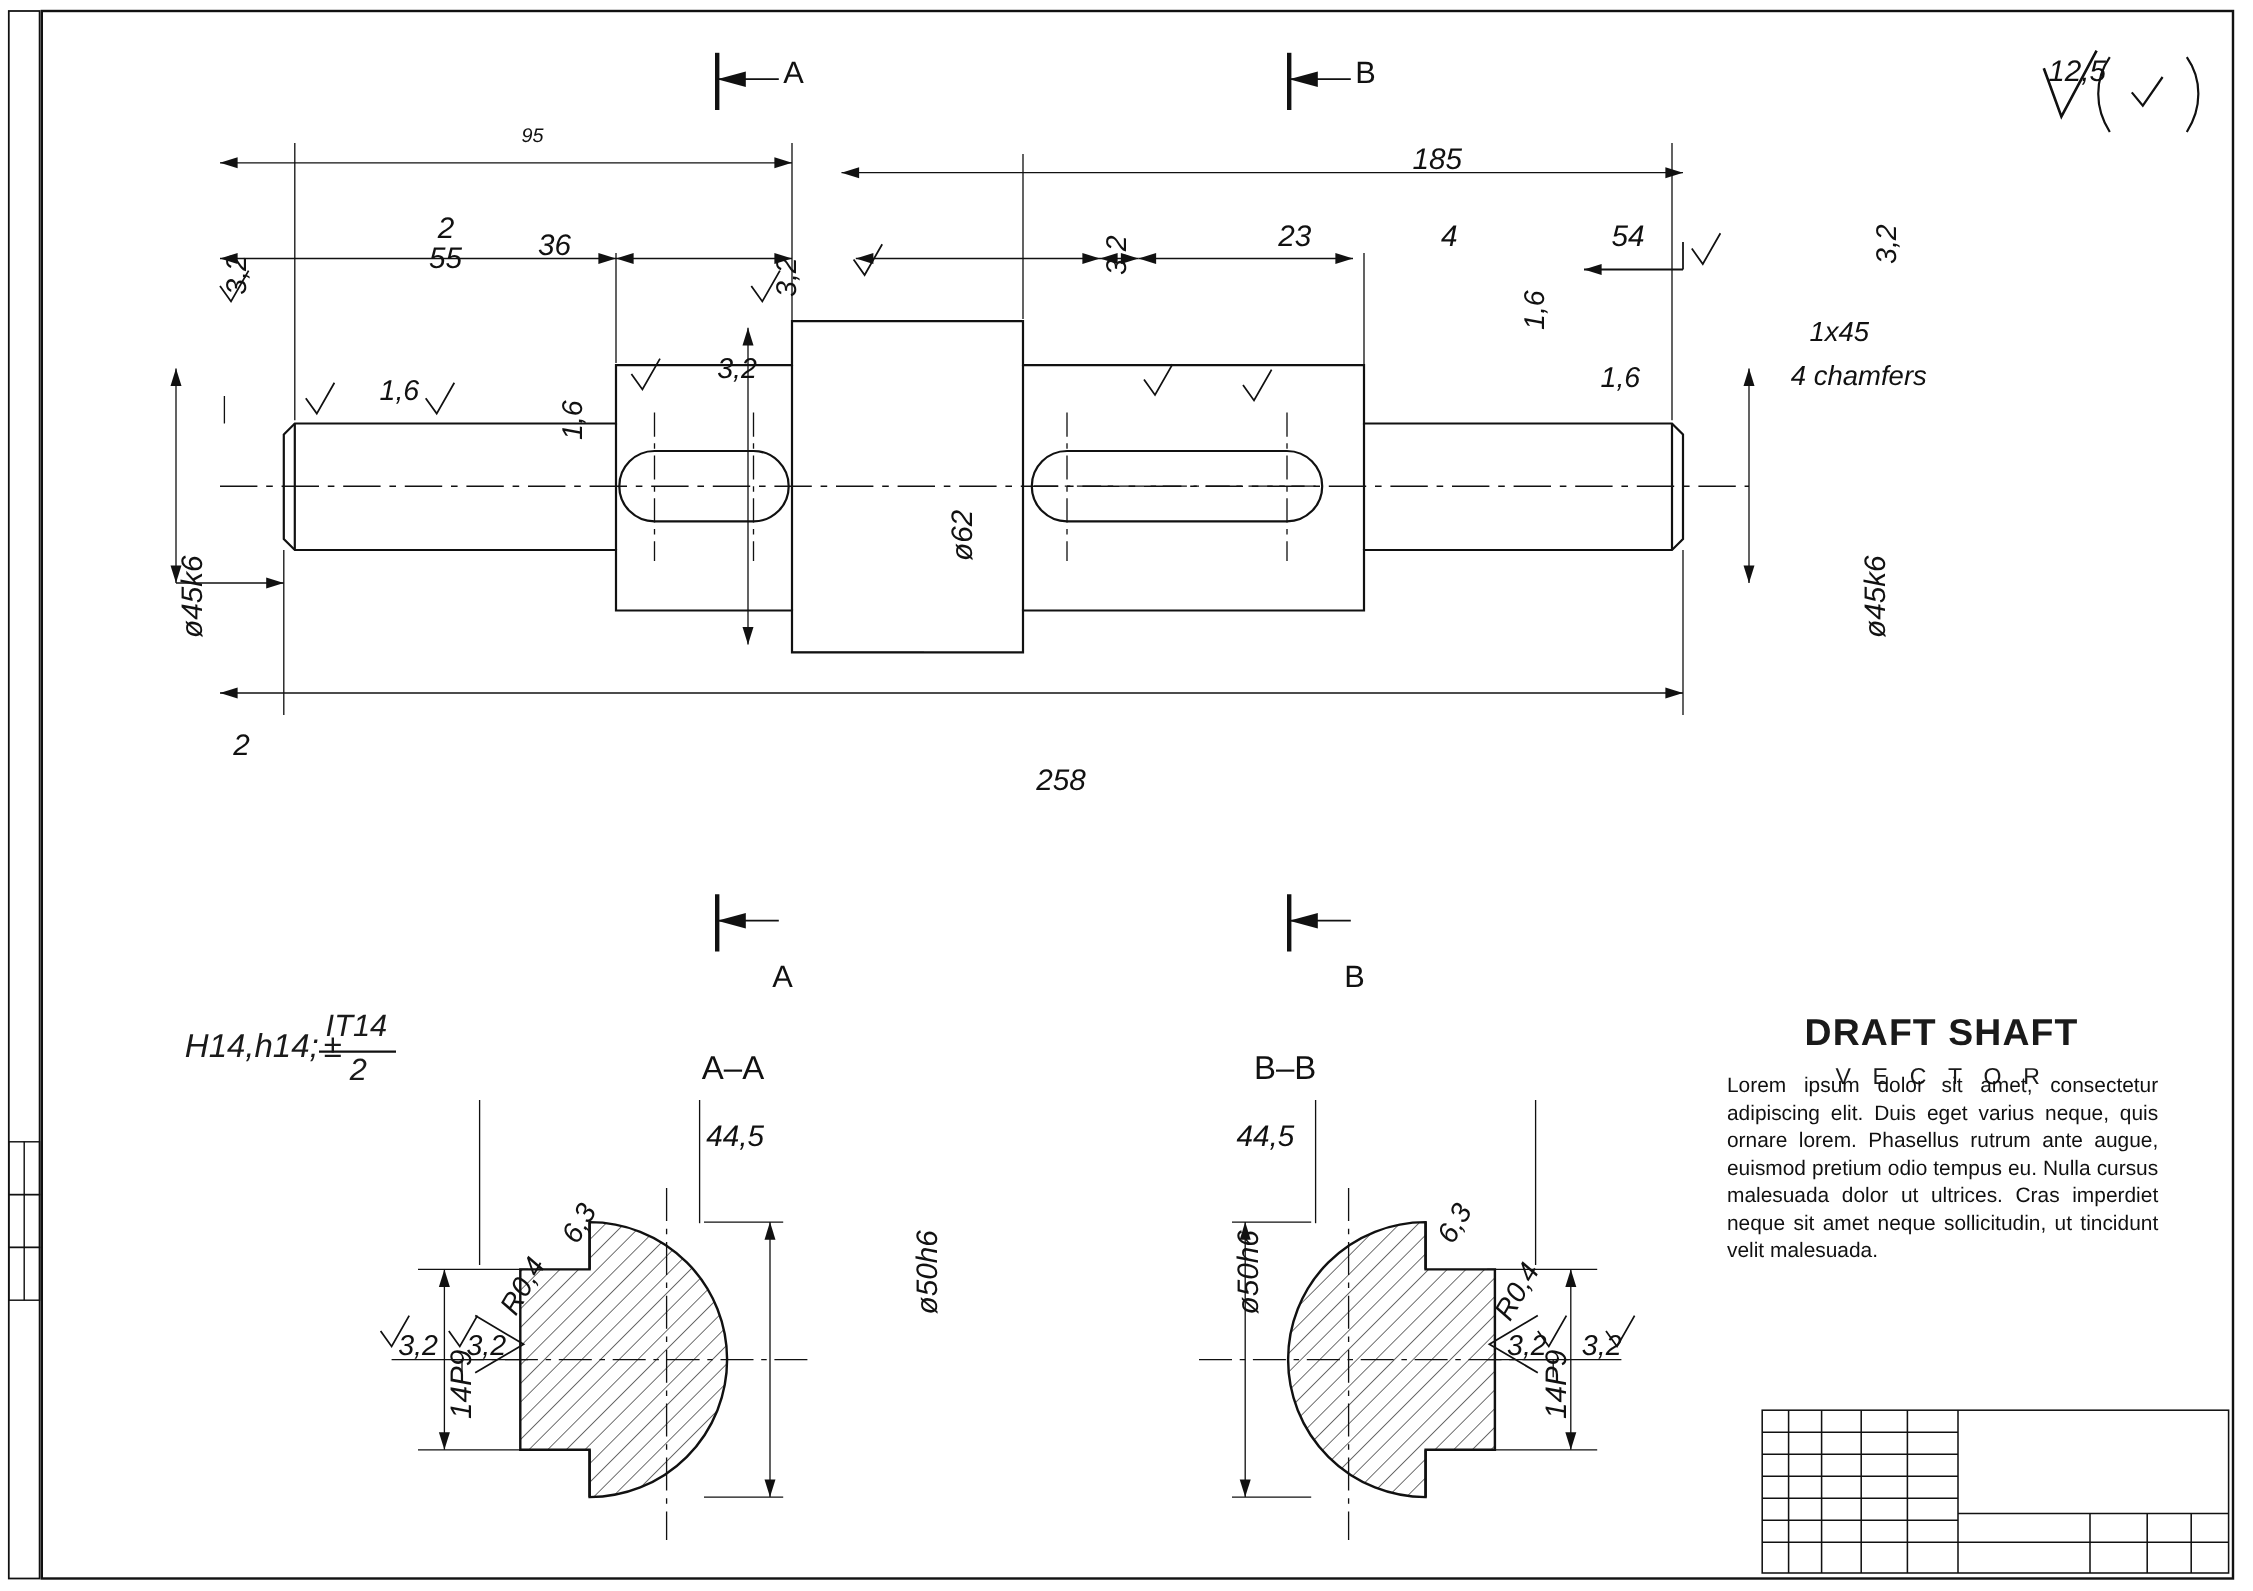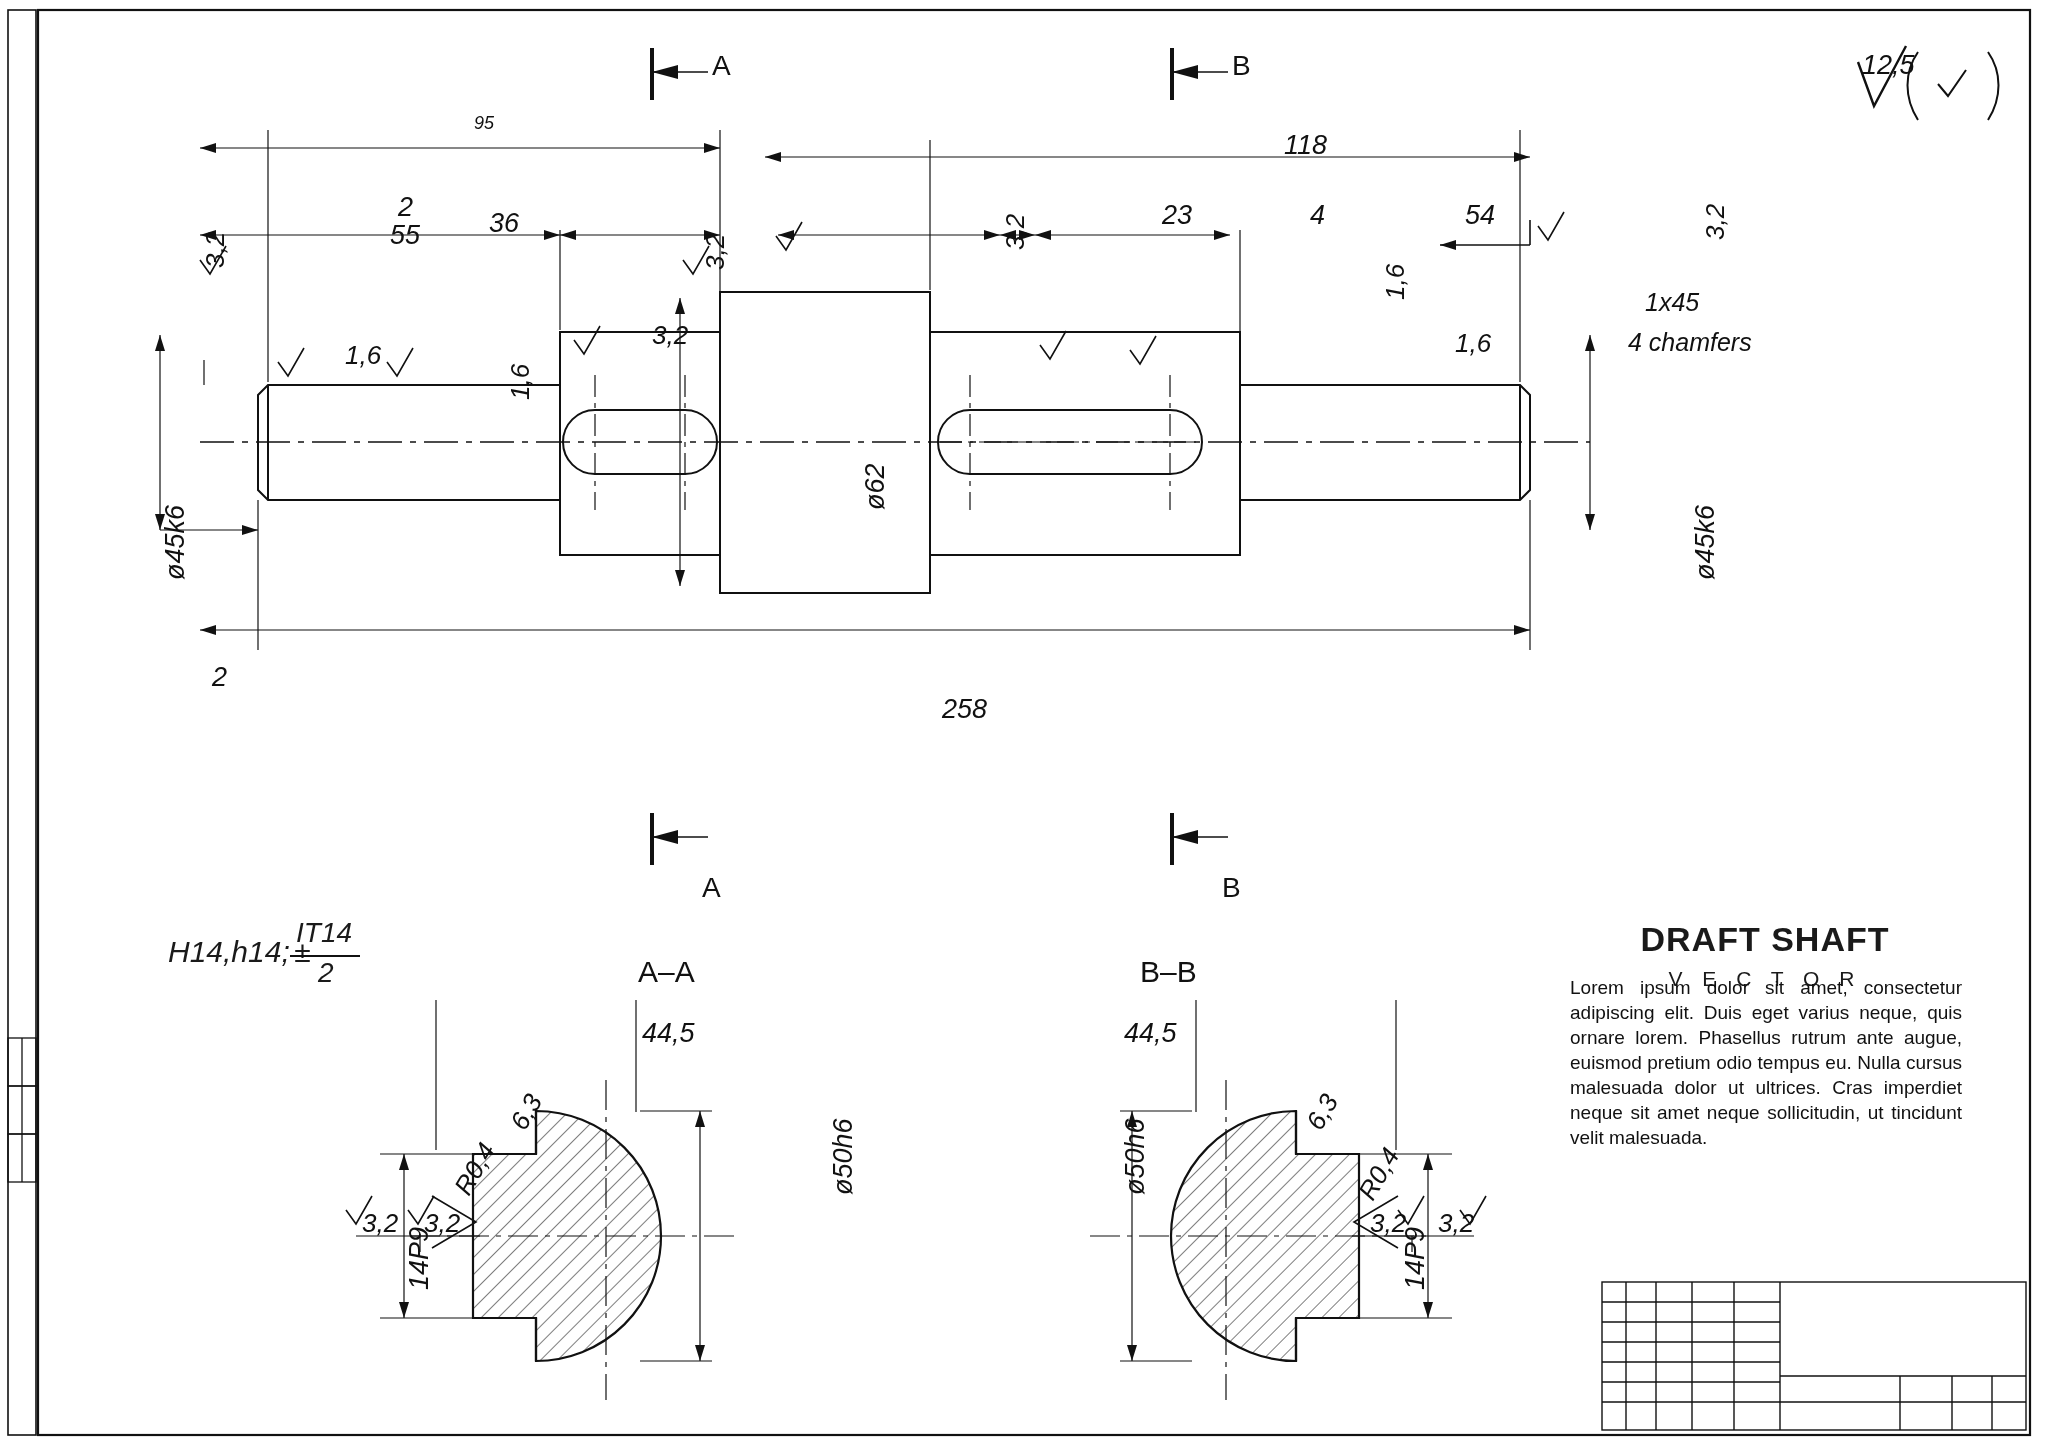--- a/index.html
+++ b/index.html
@@ -159,21 +159,21 @@
       <line x1="1300" y1="215" x2="1390" y2="215"></line>
       <polygon points="1300,215 1316,210 1316,220" fill="#111" stroke="none"></polygon>
       <line x1="1390" y1="215" x2="1390" y2="190"></line>
     </g>
   </svg>
 
   <div class="txt italic" style="left:474px;top:113px;font-size:18px;">95</div>
   <div class="txt italic" style="left:390px;top:220px;font-size:27px;">55</div>
   <div class="txt italic" style="left:489px;top:208px;font-size:27px;">36</div>
   <div class="txt italic" style="left:398px;top:192px;font-size:27px;">2</div>
-  <div class="txt italic" style="left:1284px;top:130px;font-size:27px;">118</div>
+  <div class="txt italic" style="left:1284px;top:130px;font-size:27px;">185</div>
   <div class="txt italic" style="left:1162px;top:200px;font-size:27px;">23</div>
   <div class="txt italic" style="left:1310px;top:200px;font-size:27px;">4</div>
   <div class="txt italic" style="left:1465px;top:200px;font-size:27px;">54</div>
   <div class="txt italic" style="left:910px;top:694px;font-size:27px;margin-left:32px;">258</div>
   <div class="txt italic" style="left:212px;top:662px;font-size:27px;">2</div>
   <div class="txt italic" style="left:1645px;top:288px;font-size:25px;">1x45</div>
   <div class="txt italic" style="left:1628px;top:328px;font-size:25px;">4 chamfers</div>
 
   <div class="txt italic rot90" style="left:160px;top:580px;font-size:27px;">ø45k6</div>
   <div class="txt italic rot90" style="left:1690px;top:580px;font-size:27px;">ø45k6</div>

